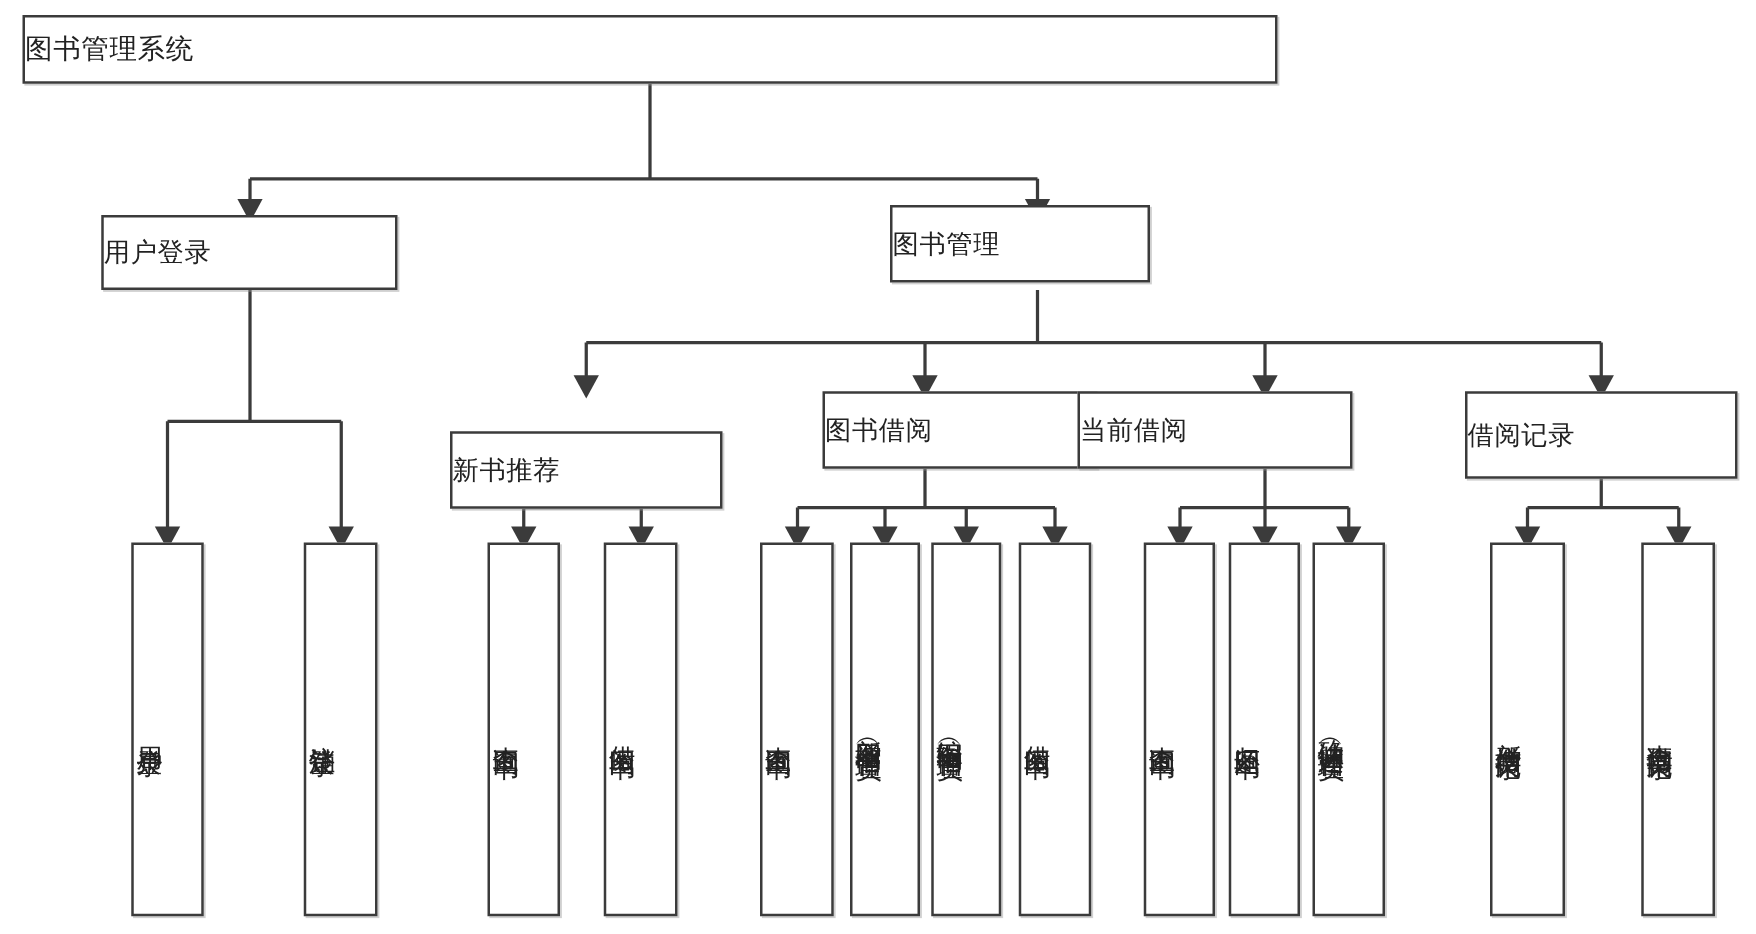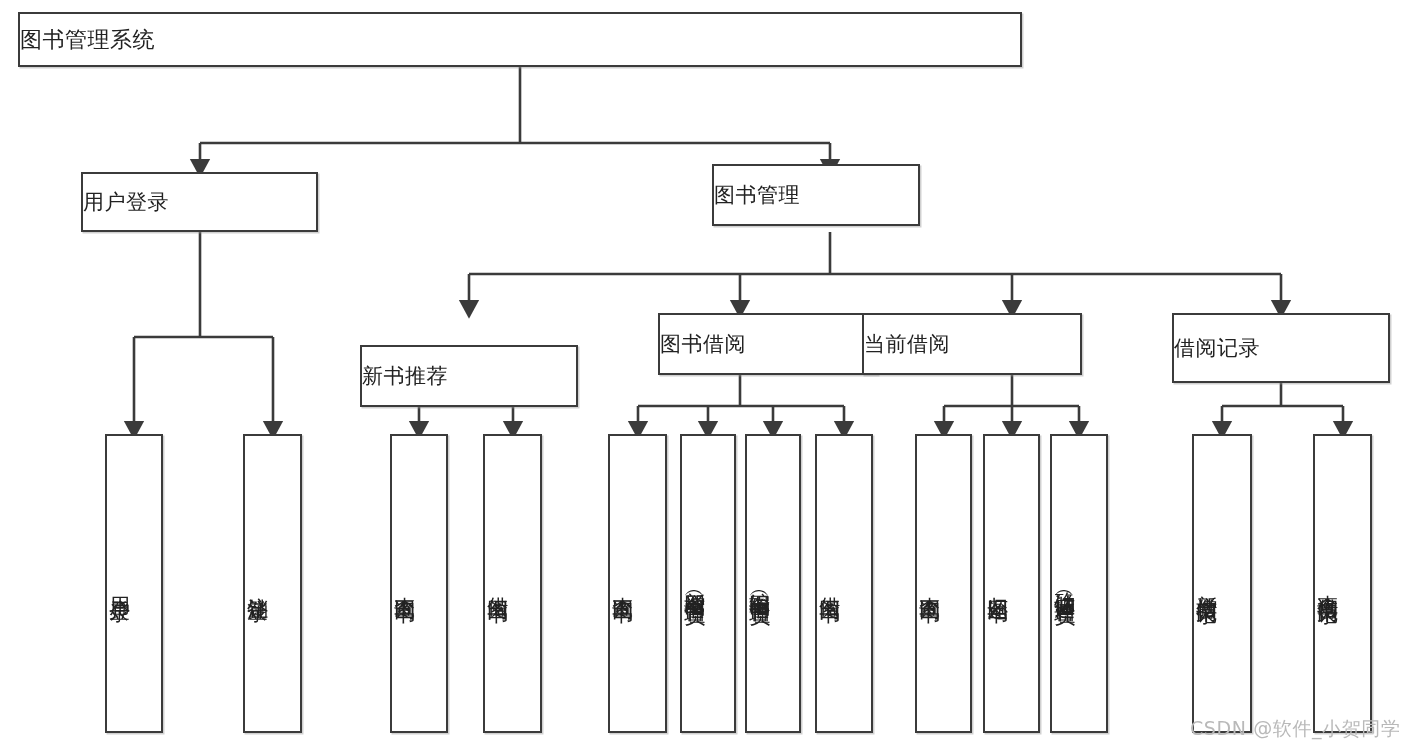--- a/index.html
+++ b/index.html
@@ -162,15 +162,14 @@
         <span class="lbl">确认归还（管理员）</span>
       </div>
       <div class="node vertical" style="left: 1192px; top: 434px; width: 60px; height: 299px;">
         <span class="lbl">新增借阅记录</span>
       </div>
       <div class="node vertical" style="left: 1313px; top: 434px; width: 59px; height: 299px;">
         <span class="lbl">查询借阅记录</span>
       </div>
     </div>
 
-  <div class="watermark" style="left: 1190px; top: 716px;">CSDN @软件_小贺同学</div>
 
 </div>
 
 </body></html>

